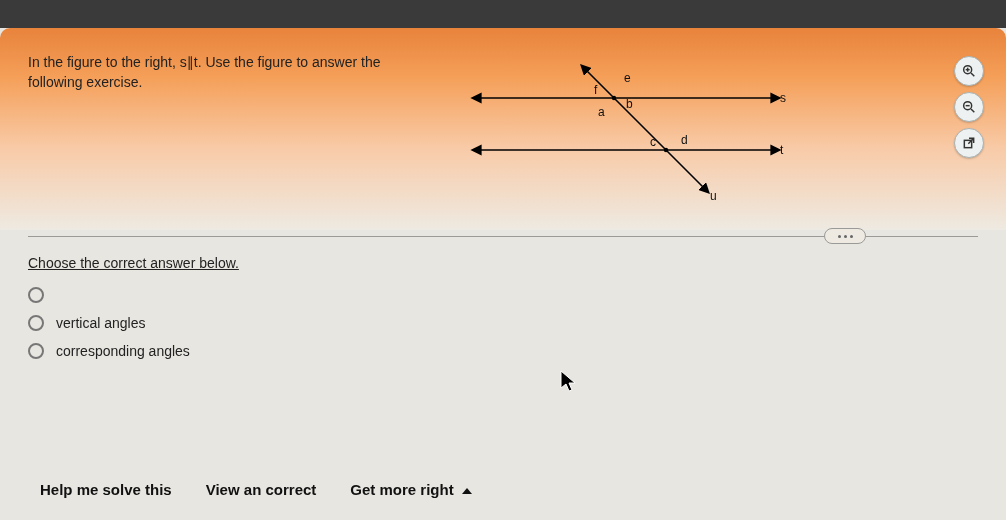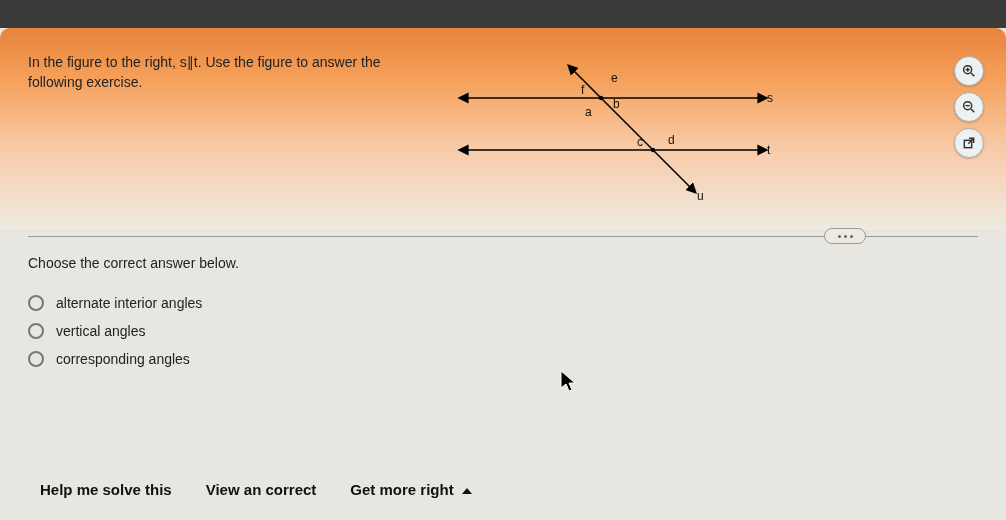--- a/index.html
+++ b/index.html
@@ -15,21 +15,21 @@
       height: 28px;
       background: #3a3a3a;
       width: 100%;
     }
     .problem-area {
       background: linear-gradient(180deg, #e8833b 0%, #f5a05a 25%, #f8cba8 60%, #eeeae2 100%);
       padding: 24px 28px 28px 28px;
       border-radius: 10px 10px 0 0;
       display: flex;
       position: relative;
-      column-gap: 25px;
+      column-gap: 38px;
       min-height: 200px;
     }
     .problem-text {
       flex: 0 0 380px;
       color: #222;
       font-size: 14px;
       line-height: 1.45;
     }
     .problem-text .intro { margin-bottom: 14px; }
     .angle { font-weight: 400; }
@@ -91,21 +91,21 @@
     }
     .ellipsis-pill span {
       width: 3px; height: 3px; border-radius: 50%; background: #666;
     }
 
     .answers {
       padding: 0 28px 40px 28px;
       color: #222;
       font-size: 14px;
     }
-    .answers .prompt { margin-bottom: 18px; }
+    .answers .prompt { margin-bottom: 10px; text-decoration: underline; }
     .option {
       display: flex;
       align-items: center;
       gap: 12px;
       padding: 6px 0;
       cursor: pointer;
       width: fit-content;
     }
     .radio {
       width: 16px;
@@ -217,21 +217,20 @@
     <span></span>
       <span></span>
       <span></span>
   </div>
 </div>
 
 <div class="answers">
   <div class="prompt">Choose the correct answer below.</div>
   <div class="option">
     <div class="radio"></div>
-    <span>alternate interior angles</span>
   </div>
   <div class="option">
     <div class="radio"></div>
     <span>vertical angles</span>
   </div>
   <div class="option">
     <div class="radio"></div>
     <span>corresponding angles</span>
   </div>
 </div>

